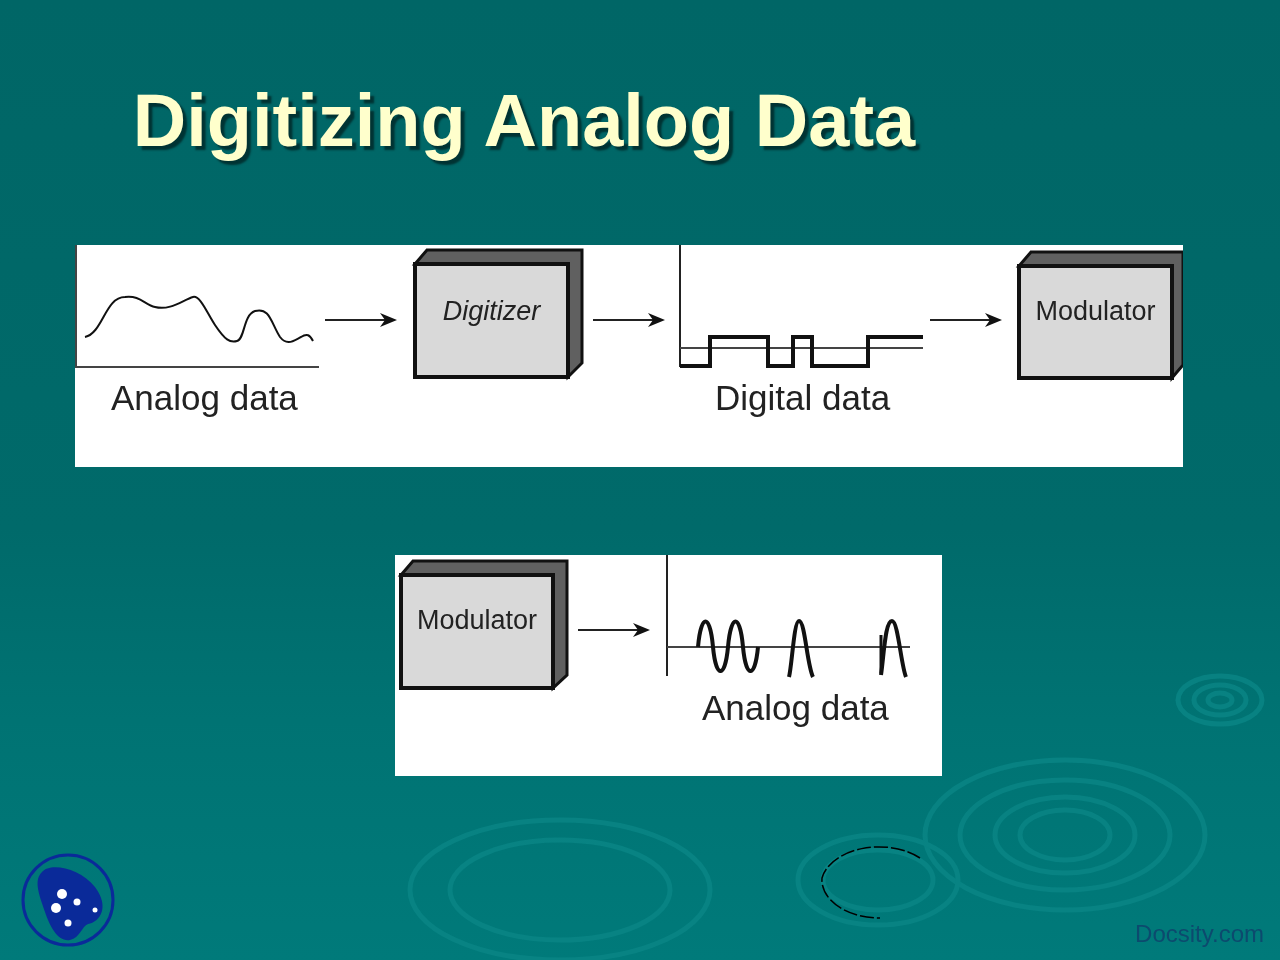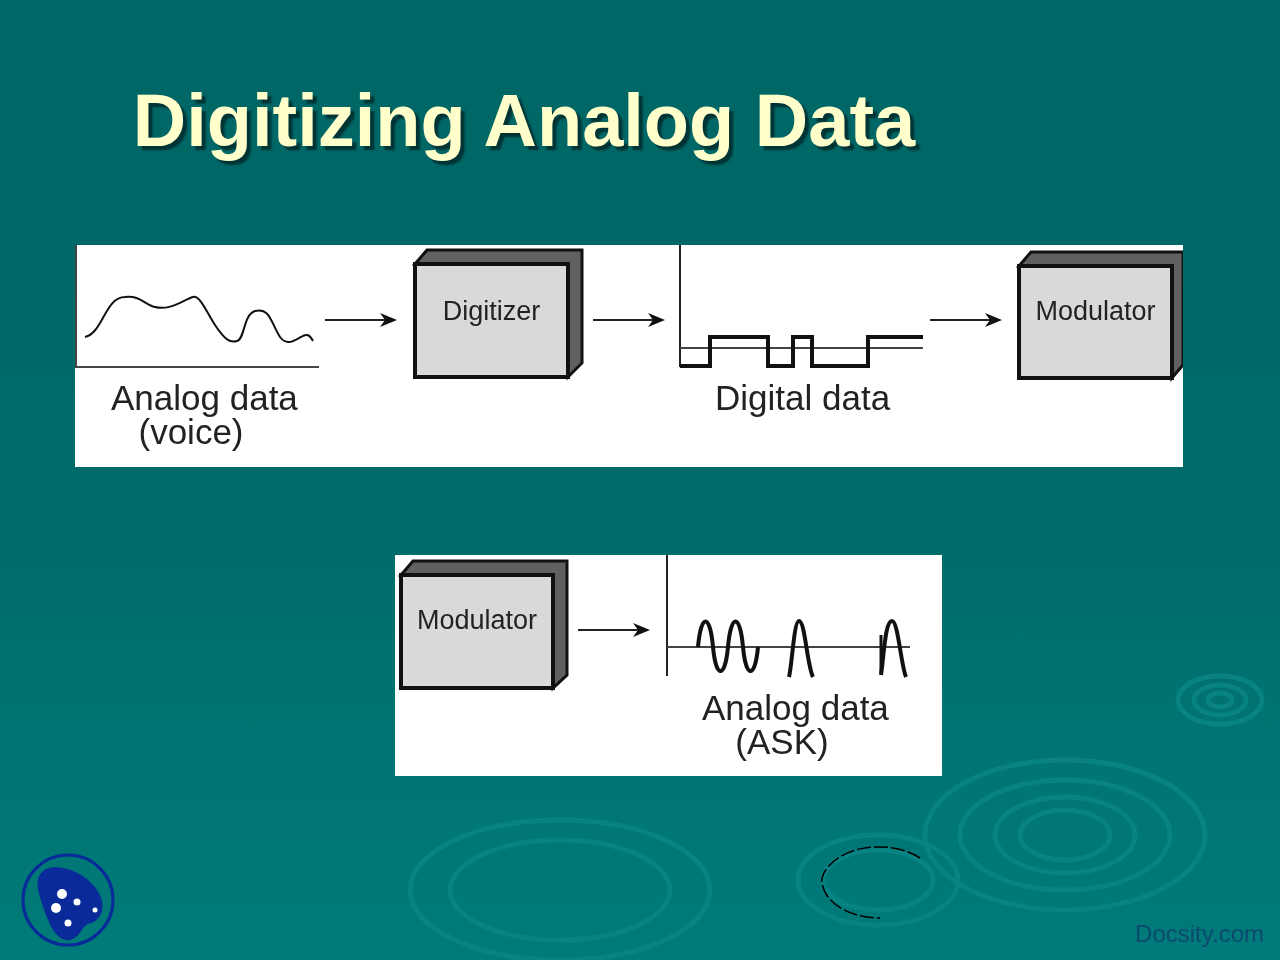--- a/index.html
+++ b/index.html
@@ -85,23 +85,22 @@
       <polygon points="927,75 910,68 915,75 910,82" fill="#111"></polygon>
     </g>
 
     <g>
       <polygon points="944,21 956,7 1108,7 1108,120 1097,133 1097,21" fill="#606060" stroke="#111" stroke-width="3"></polygon>
       <rect x="944" y="21" width="153" height="112" fill="#d9d9d9" stroke="#111" stroke-width="4"></rect>
     </g>
   </svg>
   <div class="lbl" style="left:36px; top:136px; width:160px;">
     <div>Analog data</div>
-    <div>(voice)</div>
   </div>
-  <div class="lbl box-lbl" style="left:340px; top:49px; width:153px;">Digitizer</div>
+  <div class="lbl box-lbl" style="left:340px; top:49px; width:153px;font-style:italic;">Digitizer</div>
   <div class="lbl" style="left:640px; top:136px; width:160px;">Digital data</div>
   <div class="lbl box-lbl" style="left:944px; top:49px; width:153px;">Modulator</div>
 </div>
 
 <div class="panel" style="left:395px; top:555px; width:547px; height:221px;">
   <svg width="547" height="221" viewBox="0 0 547 221">
     <g>
       <polygon points="6,20 18,6 172,6 172,120 158,133 158,20" fill="#606060" stroke="#111" stroke-width="3"></polygon>
       <rect x="6" y="20" width="152" height="113" fill="#d9d9d9" stroke="#111" stroke-width="4"></rect>
     </g>
@@ -114,21 +113,20 @@
       <line x1="272" y1="92" x2="515" y2="92" stroke="#444" stroke-width="2"></line>
       <path d="M 303 92 C 306 58, 315 58, 318 92 C 321 124, 330 124, 333 92 C 336 58, 345 58, 348 92 C 351 124, 360 124, 363 92" fill="none" stroke="#111" stroke-width="4"></path>
       <path d="M 394 122 C 397 110, 399 66, 404 66 C 410 66, 412 110, 418 122" fill="none" stroke="#111" stroke-width="4"></path>
       <path d="M 486 120 C 489 100, 490 66, 497 66 C 503 66, 506 110, 511 122" fill="none" stroke="#111" stroke-width="4"></path>
       <line x1="486" y1="80" x2="486" y2="118" stroke="#111" stroke-width="3"></line>
     </g>
   </svg>
   <div class="lbl box-lbl" style="left:6px; top:48px; width:152px;">Modulator</div>
   <div class="lbl" style="left:307px; top:136px; width:160px;">
     <div>Analog data</div>
-    <div>(ASK)</div>
   </div>
 </div>
 
 <svg class="logo" width="96" height="96" viewBox="0 0 96 96">
   <circle cx="48" cy="48" r="45" fill="none" stroke="#0a2a99" stroke-width="3"></circle>
   <path d="M 22 20 C 30 10, 60 16, 75 35 C 90 55, 80 70, 68 72 C 62 74, 60 86, 50 88 C 38 90, 30 75, 25 60 C 18 40, 14 28, 22 20 Z" fill="#0a2a99"></path>
   <circle cx="42" cy="42" r="5" fill="#fff"></circle>
   <circle cx="36" cy="56" r="5" fill="#fff"></circle>
   <circle cx="57" cy="50" r="3.5" fill="#fff"></circle>
   <circle cx="48" cy="71" r="3.5" fill="#fff"></circle>

